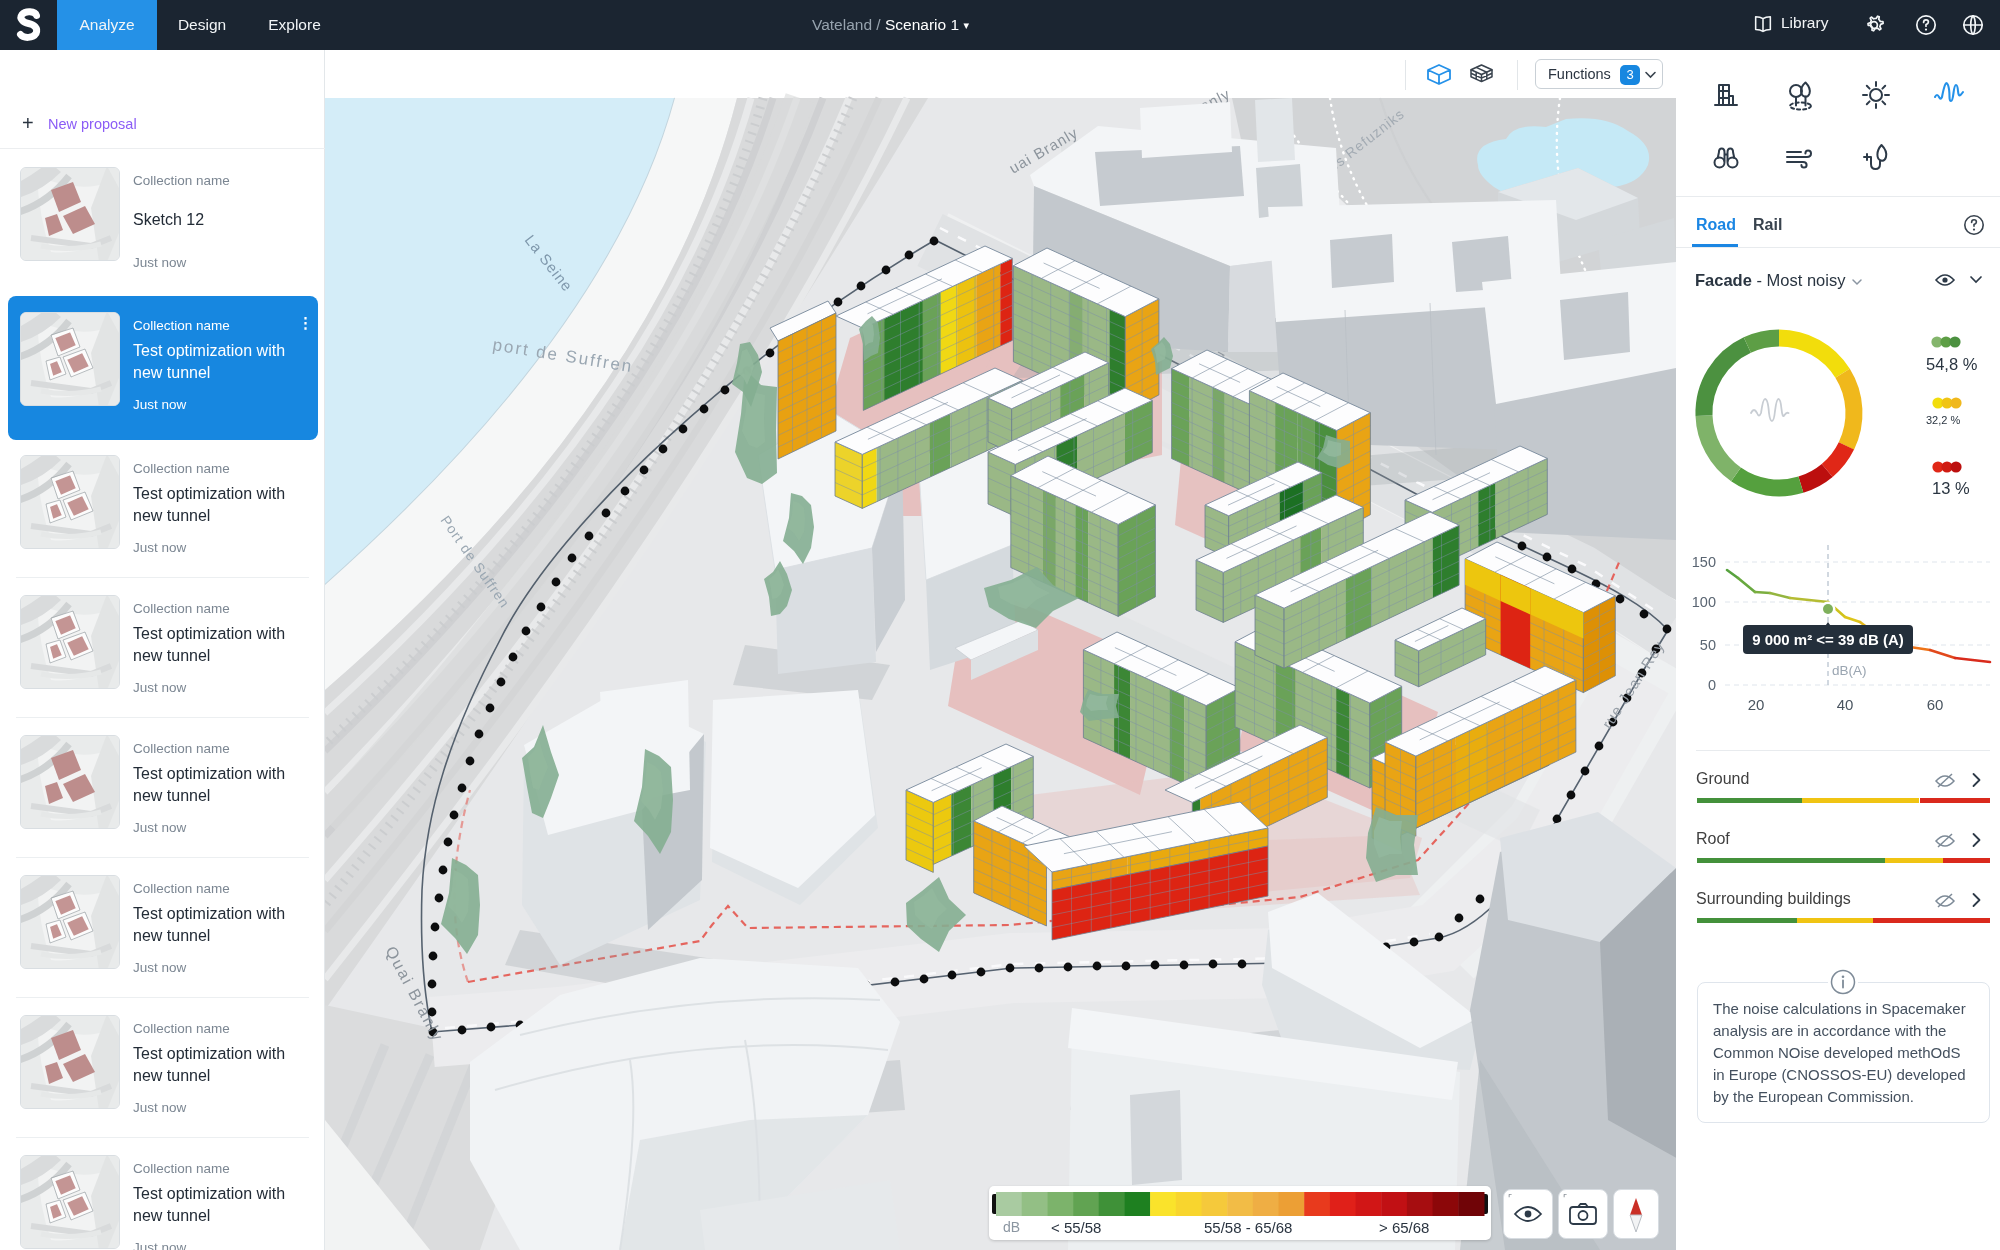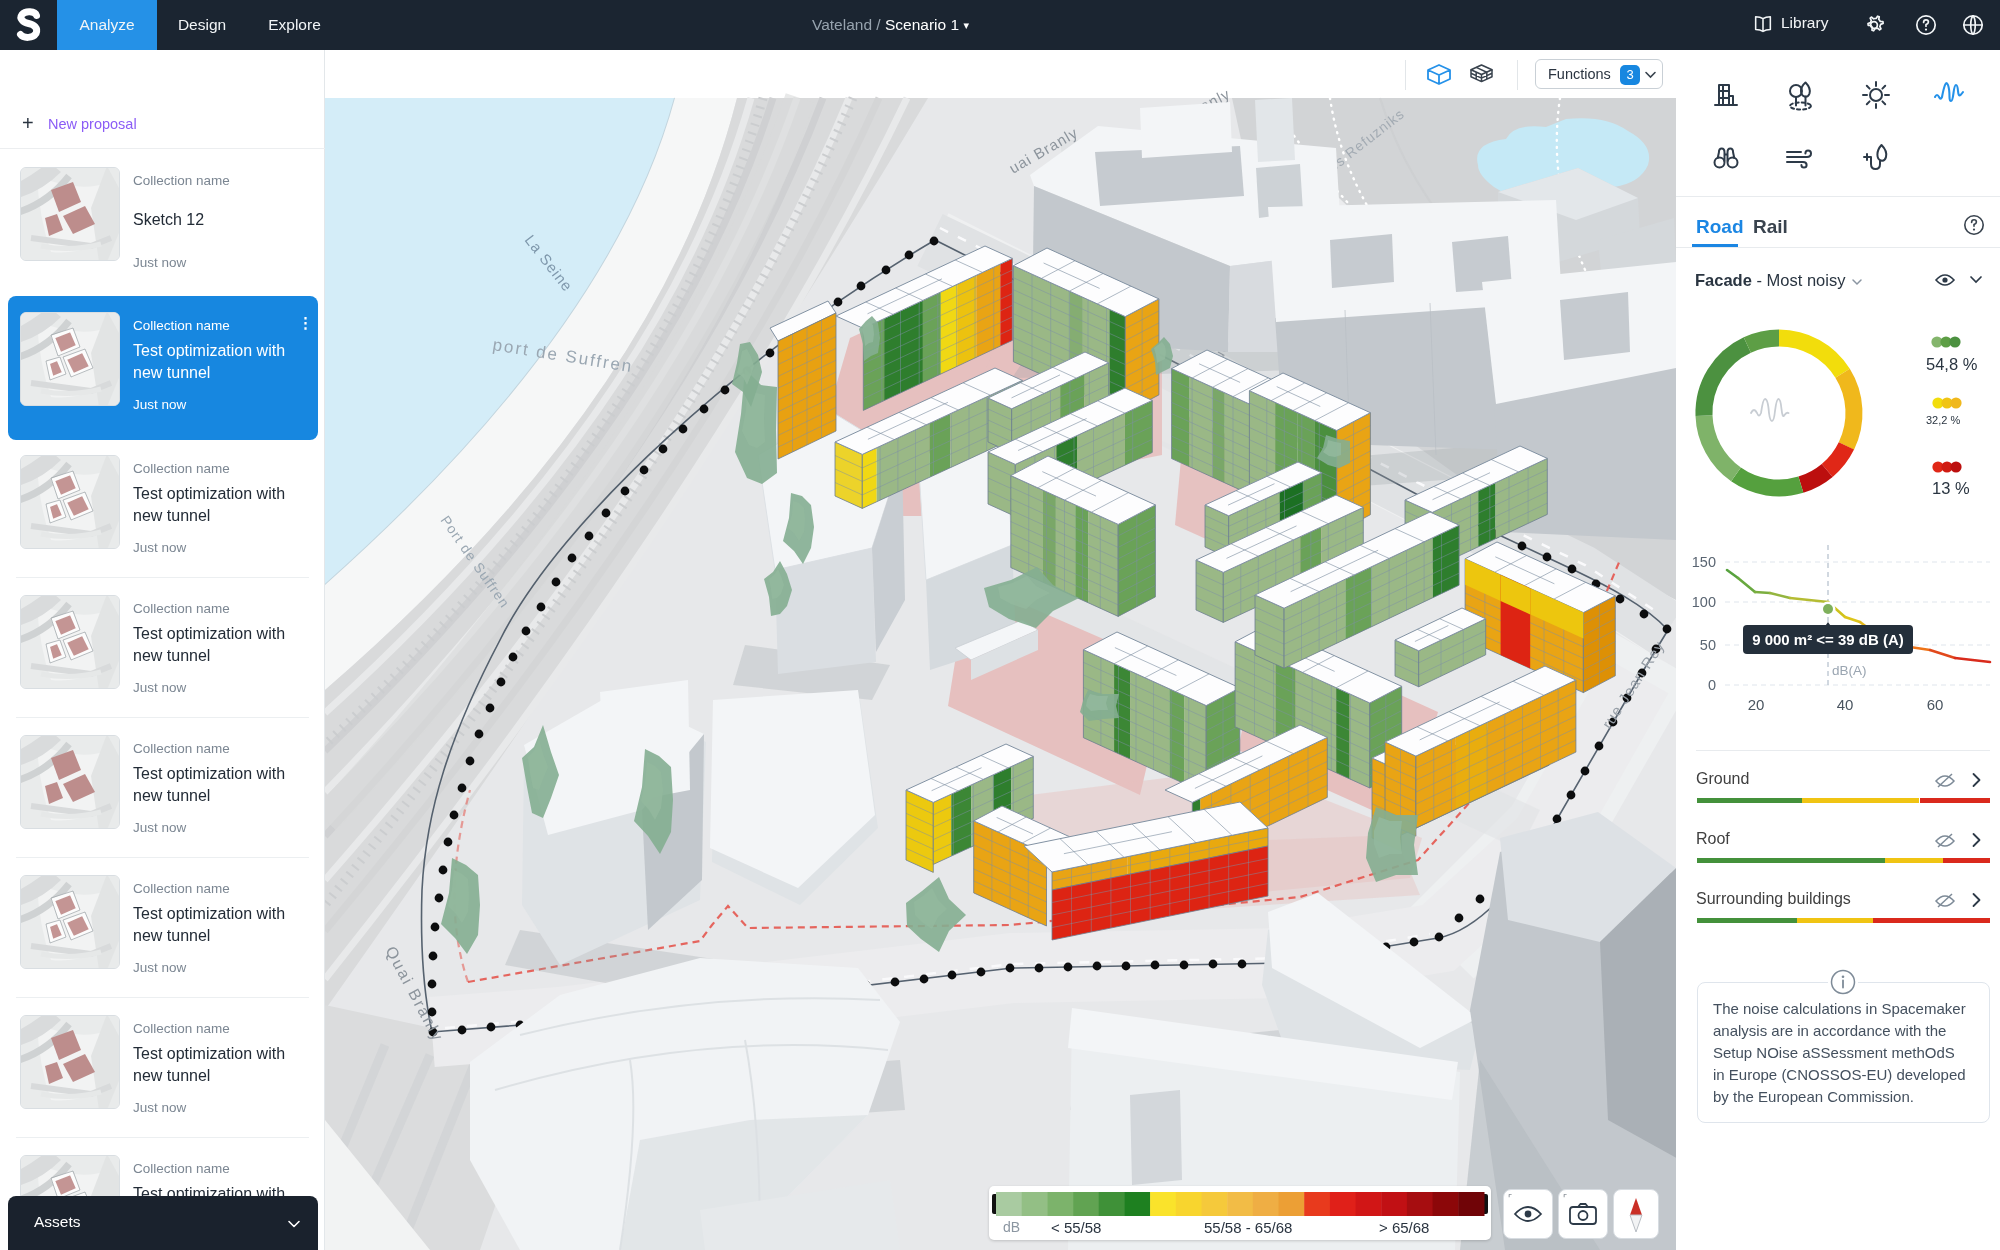--- a/index.html
+++ b/index.html
@@ -19,21 +19,21 @@
 .newprop .txt{position:absolute;left:48px;top:15px;font-size:14.5px;color:#8b5cf6}
 .thumb{position:absolute;left:20px;width:100px;height:94px;border-radius:6px;border:1px solid #d9dee2;overflow:hidden;background:#eff1f1}
 .cn{position:absolute;left:133px;font-size:13.5px;color:#7b8692}
 .ct{position:absolute;left:133px;font-size:16px;color:#222b36}
 .cj{position:absolute;left:133px;font-size:13.5px;color:#7b8692}
 .sel{position:absolute;left:8px;top:296px;width:310px;height:144px;background:#1787e0;border-radius:8px}
 .divider{position:absolute;left:16px;width:293px;height:1px;background:#eceff1}
 .assets{position:absolute;left:8px;top:1146px;width:310px;height:54px;background:#1a222d;border-radius:8px 8px 0 0;color:#fff}
 .assets .t{position:absolute;left:26px;top:17px;font-size:15.5px}
 .rp{position:absolute;left:1676px;top:50px;width:324px;height:1200px;background:#fff}
-.rtab{position:absolute;font-size:19px;font-weight:700}
+.rtab{position:absolute;font-size:16px;font-weight:700}
 .sechead{position:absolute;font-size:16px;font-weight:400;color:#404040}
 .mapwrap{position:absolute;left:325px;top:50px;width:1351px;height:1200px;overflow:hidden;background:#fff}
 .functions{position:absolute;left:1535px;top:59px;width:128px;height:30px;border:1px solid #c9d0d6;border-radius:6px;background:#fff}
 .functions .t{position:absolute;left:12px;top:6px;font-size:14.5px;color:#2a3440}
 .functions .badge{position:absolute;left:84px;top:5px;width:20px;height:20px;border-radius:5px;background:#1787e0;color:#fff;font-size:13px;text-align:center;line-height:20px}
 .legend{position:absolute;left:989px;top:1186px;width:502px;height:54px;background:#fff;border-radius:5px;box-shadow:0 1px 3px rgba(0,0,0,.18)}
 .mbtn{position:absolute;top:1189px;width:50px;height:50px;background:#fff;border:1px solid #d7dce1;border-radius:8px}
 .ibox{position:absolute}
 </style></head><body>
 <div class="navbar">
@@ -269,26 +269,20 @@
           <polygon points="30,22 52,15 59,34 37,43"></polygon>
           <polygon points="42,44 64,36 72,55 50,64"></polygon>
           <polygon points="25,48 39,44 45,61 29,67"></polygon>
         </g>
         <path d="M20 78 Q50 84 80 76" stroke="#e6e8e8" stroke-width="5" fill="none"></path>
       </svg></div>
     <div class="cn" style="top:1111px">Collection name</div>
     <div class="ct" style="top:1135px">Test optimization with</div>
     <div class="ct" style="top:1157px">new tunnel</div>
     <div class="cj" style="top:1190px">Just now</div>
-    <div class="assets">
-      <div class="t">Assets</div>
-      <svg class="abs" style="left:278px;top:20px" width="16" height="16" viewBox="0 0 16 16" fill="none">
-        <path d="M3 5.5 L8 10.5 L13 5.5" stroke="#fff" stroke-width="1.6" stroke-linecap="round" stroke-linejoin="round"></path>
-      </svg>
-    </div>
   </div>
 <div class="rp">
     <svg class="ibox" style="left:34px;top:30px" width="32" height="32" viewBox="0 0 32 32" fill="none">
       <rect x="9" y="5" width="10" height="20" stroke="#2d3a48" stroke-width="2" stroke-linecap="round" stroke-linejoin="round"></rect>
       <path d="M13 5v20M9 11h10M9 18h10M19 16h4v9M5 25h22" stroke="#2d3a48" stroke-width="2" stroke-linecap="round" stroke-linejoin="round"></path>
     </svg>
     <svg class="ibox" style="left:109px;top:30px" width="32" height="32" viewBox="0 0 32 32" fill="none">
       <circle cx="11" cy="11" r="6" stroke="#2d3a48" stroke-width="2" stroke-linecap="round" stroke-linejoin="round"></circle>
       <path d="M20.5 2.5 q5.5 5.5 4 11 q-1.5 4 -5 3 q-3.5 -1.2 -3.5 -5.5 q0 -4.5 4.5 -8.5Z" stroke="#2d3a48" stroke-width="2" stroke-linecap="round" stroke-linejoin="round"></path>
       <path d="M11 17 V25.5 M20.5 16.5 V25.5" stroke="#2d3a48" stroke-width="2" stroke-linecap="round" stroke-linejoin="round"></path>
@@ -440,21 +434,21 @@
     <div class="abs" style="left:20px;top:700px;width:294px;height:1px;background:#e8ebee"></div>
     <div class="abs" style="left:21px;top:932px;width:293px;height:141px;border:1.5px solid #dfe5ec;border-radius:8px"></div>
     <div class="abs" style="left:152px;top:918px;width:30px;height:28px;background:#fff"></div>
     <svg class="ibox" style="left:154px;top:919px" width="26" height="26" viewBox="0 0 26 26" fill="none">
       <circle cx="13" cy="13" r="11.5" stroke="#7e8b98" stroke-width="1.5"></circle>
       <path d="M13 11.5v7" stroke="#7e8b98" stroke-width="1.8" stroke-linecap="round"></path>
       <circle cx="13" cy="7.8" r="1.3" fill="#7e8b98"></circle>
     </svg>
     <div class="abs" style="left:37px;top:950px;font-size:15px;color:#44505e">The noise calculations in Spacemaker</div>
     <div class="abs" style="left:37px;top:972px;font-size:15px;color:#44505e">analysis are in accordance with the</div>
-    <div class="abs" style="left:37px;top:994px;font-size:15px;color:#44505e">Setup NOise aSSessment methOdS</div>
+    <div class="abs" style="left:37px;top:994px;font-size:15px;color:#44505e">Common NOise developed methOdS</div>
     <div class="abs" style="left:37px;top:1016px;font-size:15px;color:#44505e">in Europe (CNOSSOS-EU) developed</div>
     <div class="abs" style="left:37px;top:1038px;font-size:15px;color:#44505e">by the European Commission.</div>
   </div>
 <div class="mapwrap"><svg width="1351" height="1200" viewBox="325 50 1351 1200">
       <rect x="325" y="50" width="1351" height="1200" fill="#fff"></rect>
       <rect x="325" y="98" width="1351" height="1152" fill="#e7e8ea"></rect>
       <polygon points="1060,140 1676,140 1676,600 1490,540 1280,430 1080,310" fill="#e0e2e4"></polygon>
       <path d="M935,240 L1050,298 1180,365 1330,448 1470,520 1580,573 1668,630" stroke="#eff0f1" stroke-width="60" fill="none"></path>
       <path d="M1653,655 L1550,835 1440,945" stroke="#eef0f1" stroke-width="95" fill="none"></path>
       <polygon points="1160,365 1330,448 1300,500 1160,440" fill="#eceded"></polygon>

